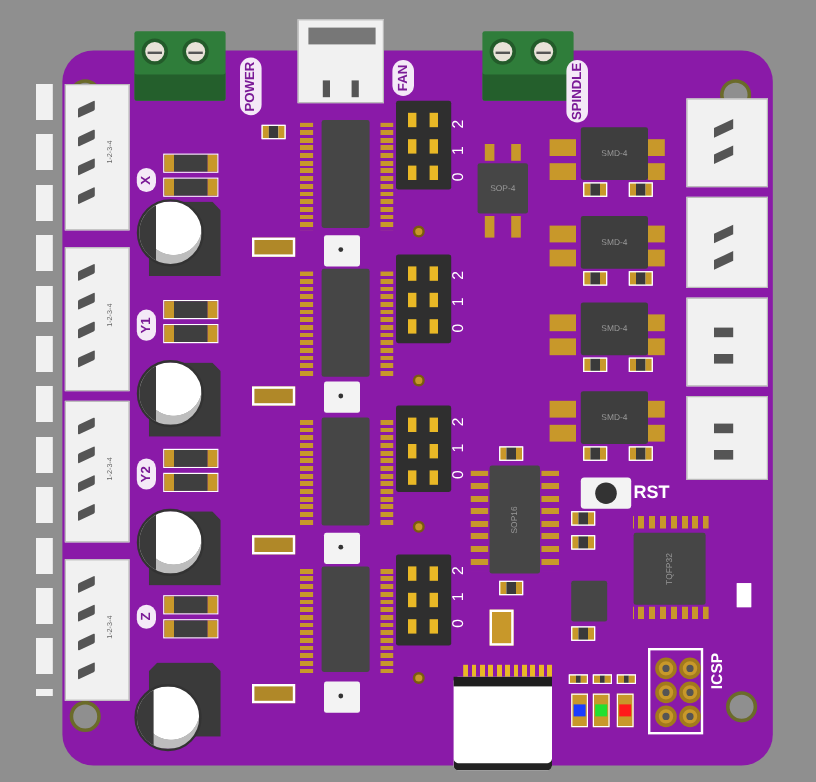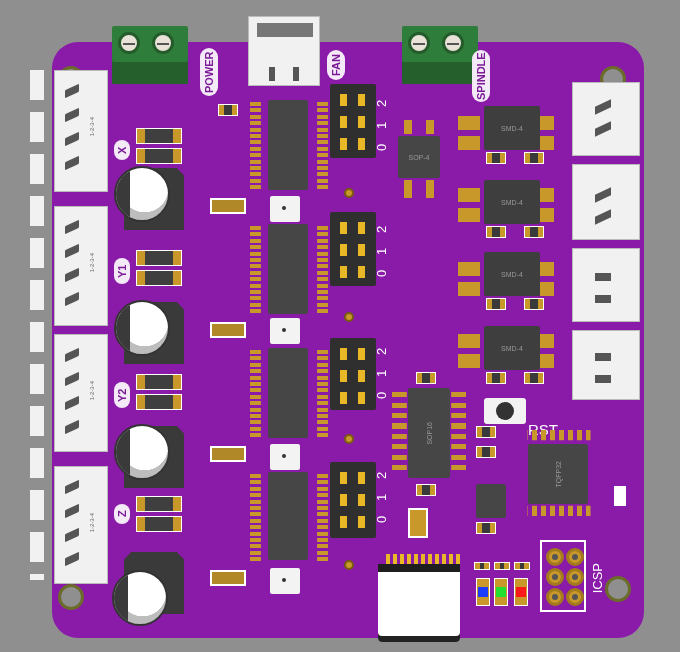--- a/index.html
+++ b/index.html
@@ -36,21 +36,21 @@
   .led{width:14px;height:28px;border:1px solid #fff;box-sizing:border-box;background:#c8982a;display:flex;align-items:center;justify-content:center;}
   .led span{width:10px;height:10px;display:block;}
   .icsp-pin{width:18px;height:18px;border-radius:50%;background:#c8982a;border:3px solid #a27a1c;box-sizing:border-box;position:absolute;}
   .icsp-pin::after{content:"";position:absolute;left:3px;top:3px;width:6px;height:6px;border-radius:50%;background:#555;}
   .usb{background:#fff;border-radius:4px;box-shadow:0 -6px 0 #222 inset;}
   .usb-pins{background:repeating-linear-gradient(90deg,#e9b826 0 4px,transparent 4px 7px);}
   .opto{background:#3e3e3e;border-radius:2px;}
   .opto-pad{background:#c8982a;width:22px;height:14px;position:absolute;}
   .rst{background:#f3f3f3;border-radius:3px;}
   .rst-btn{width:18px;height:18px;border-radius:50%;background:#333;position:absolute;}
-  .silk-white{color:#fff;font-size:14px;font-weight:normal;position:absolute;margin-top:19px;}
+  .silk-white{color:#fff;font-size:14px;font-weight:bold;position:absolute;}
 </style>
 </head>
 <body>
 
 <div class="abs pcb"></div>
 
 <div class="abs hole" style="left:58px;top:66px;"></div>
 <div class="abs hole" style="left:600px;top:66px;"></div>
 <div class="abs hole" style="left:58px;top:584px;"></div>
 <div class="abs hole" style="left:605px;top:576px;"></div>

